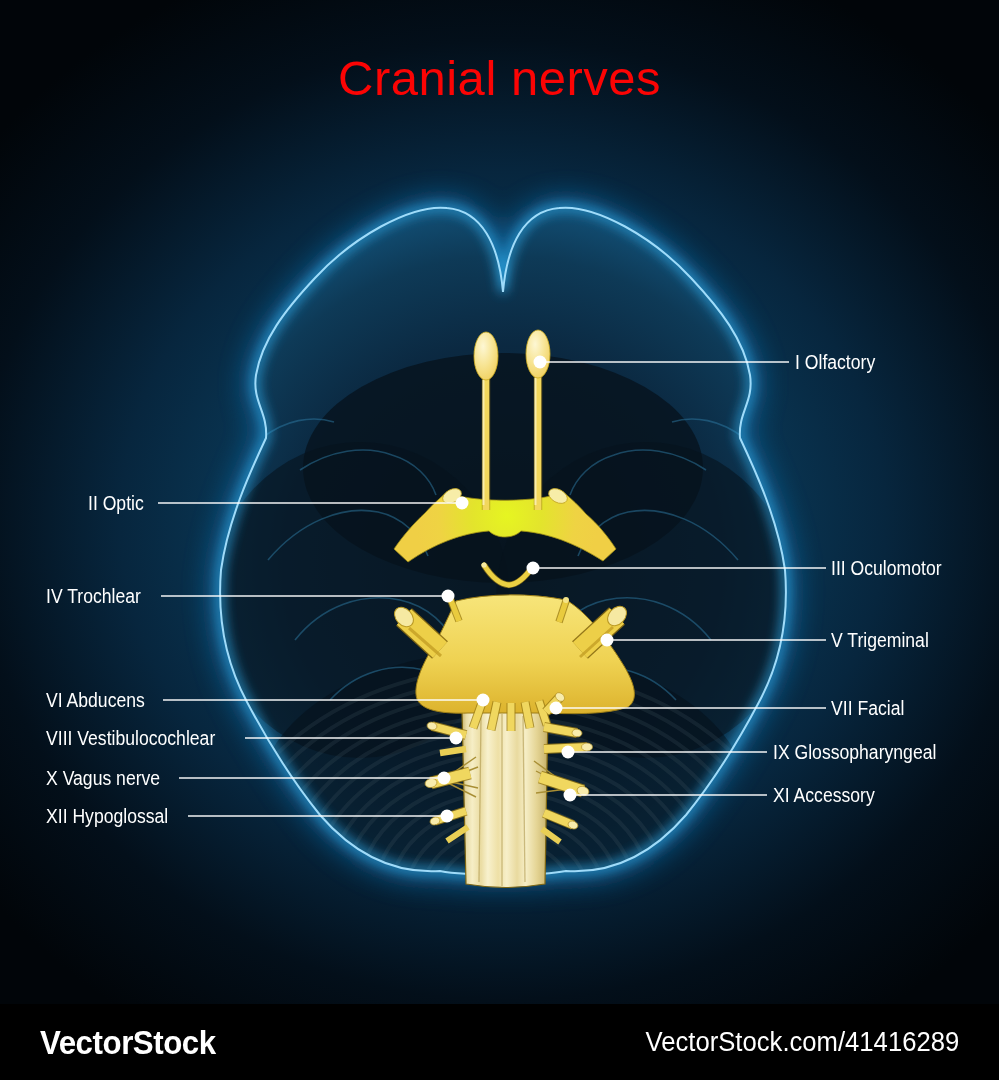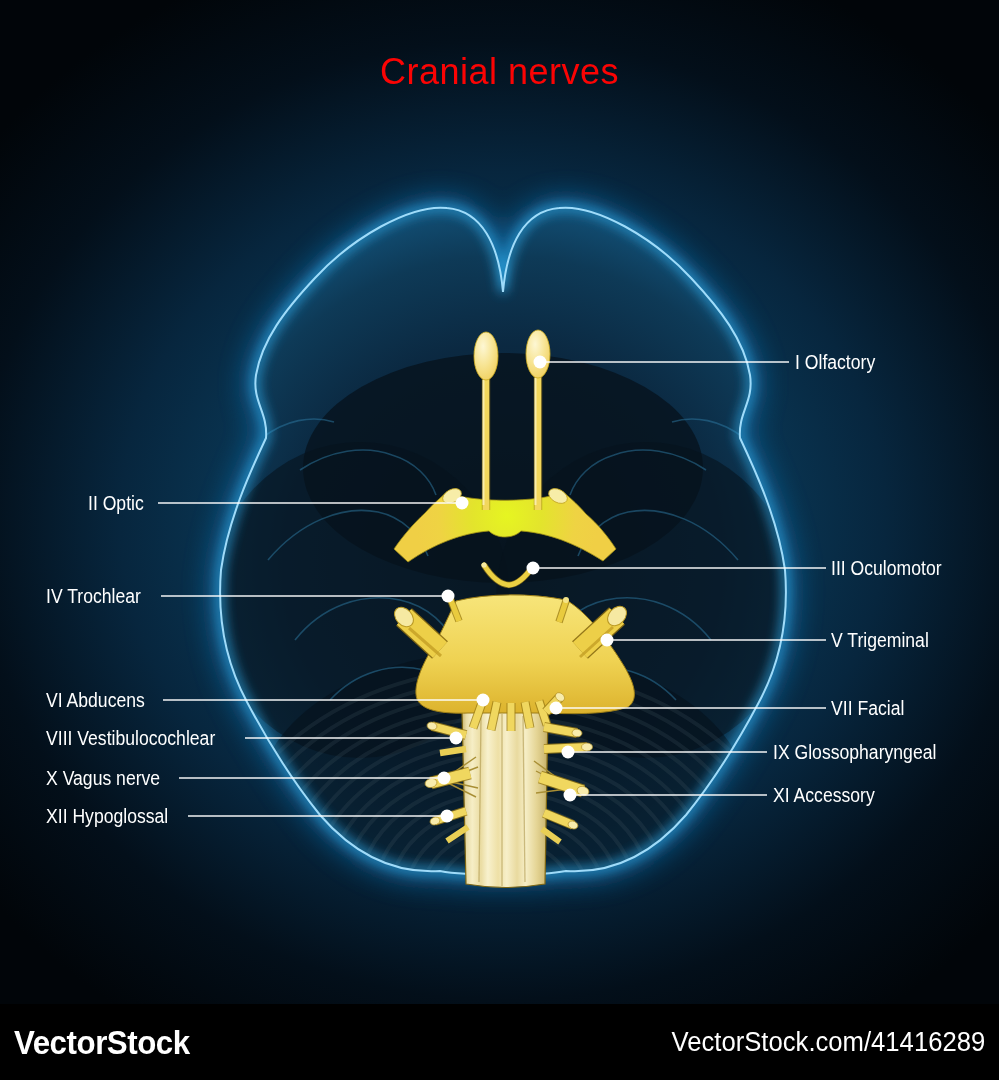--- a/index.html
+++ b/index.html
@@ -2,27 +2,27 @@
 <html><head>
 <meta charset="utf-8">
 <style>
   html,body{margin:0;padding:0;background:#000;}
   .page{position:relative;width:999px;height:1080px;overflow:hidden;background:#000;
         font-family:"Liberation Sans",sans-serif;}
   .art{position:absolute;left:0;top:0;width:999px;height:1004px;
        background:radial-gradient(ellipse 660px 600px at 503px 520px,
          #0e4668 0%, #0a3a59 34%, #07263e 58%, #030f1a 80%, #010509 100%);}
   .title{position:absolute;top:54px;left:0;width:100%;margin:0;text-align:center;
-         font-size:36px;font-weight:400;letter-spacing:.5px;color:#fb0404;line-height:1;}
+         font-size:49px;font-weight:400;letter-spacing:.5px;color:#fb0404;line-height:1;}
   svg.brain{position:absolute;left:0;top:0;display:block;}
   .lbl{position:absolute;color:#ffffff;font-size:20px;line-height:1;white-space:nowrap;
        transform:translateY(-50%) scaleX(.88);transform-origin:left center;}
   .footer{position:absolute;left:0;bottom:0;width:999px;height:76px;background:#000;
           display:flex;align-items:center;justify-content:space-between;
-          padding:0 14px;box-sizing:border-box;}
+          padding:0 40px;box-sizing:border-box;}
   .logo{color:#fff;font-size:34px;font-weight:700;letter-spacing:-.5px;
         transform:scaleX(.92);transform-origin:left center;}
   .credit{color:#fff;font-size:27px;transform:scaleX(.95);transform-origin:right center;}
 </style>
 </head>
 <body>
 
 <div class="page">
   <div class="art">
     <h1 class="title">Cranial nerves</h1>

